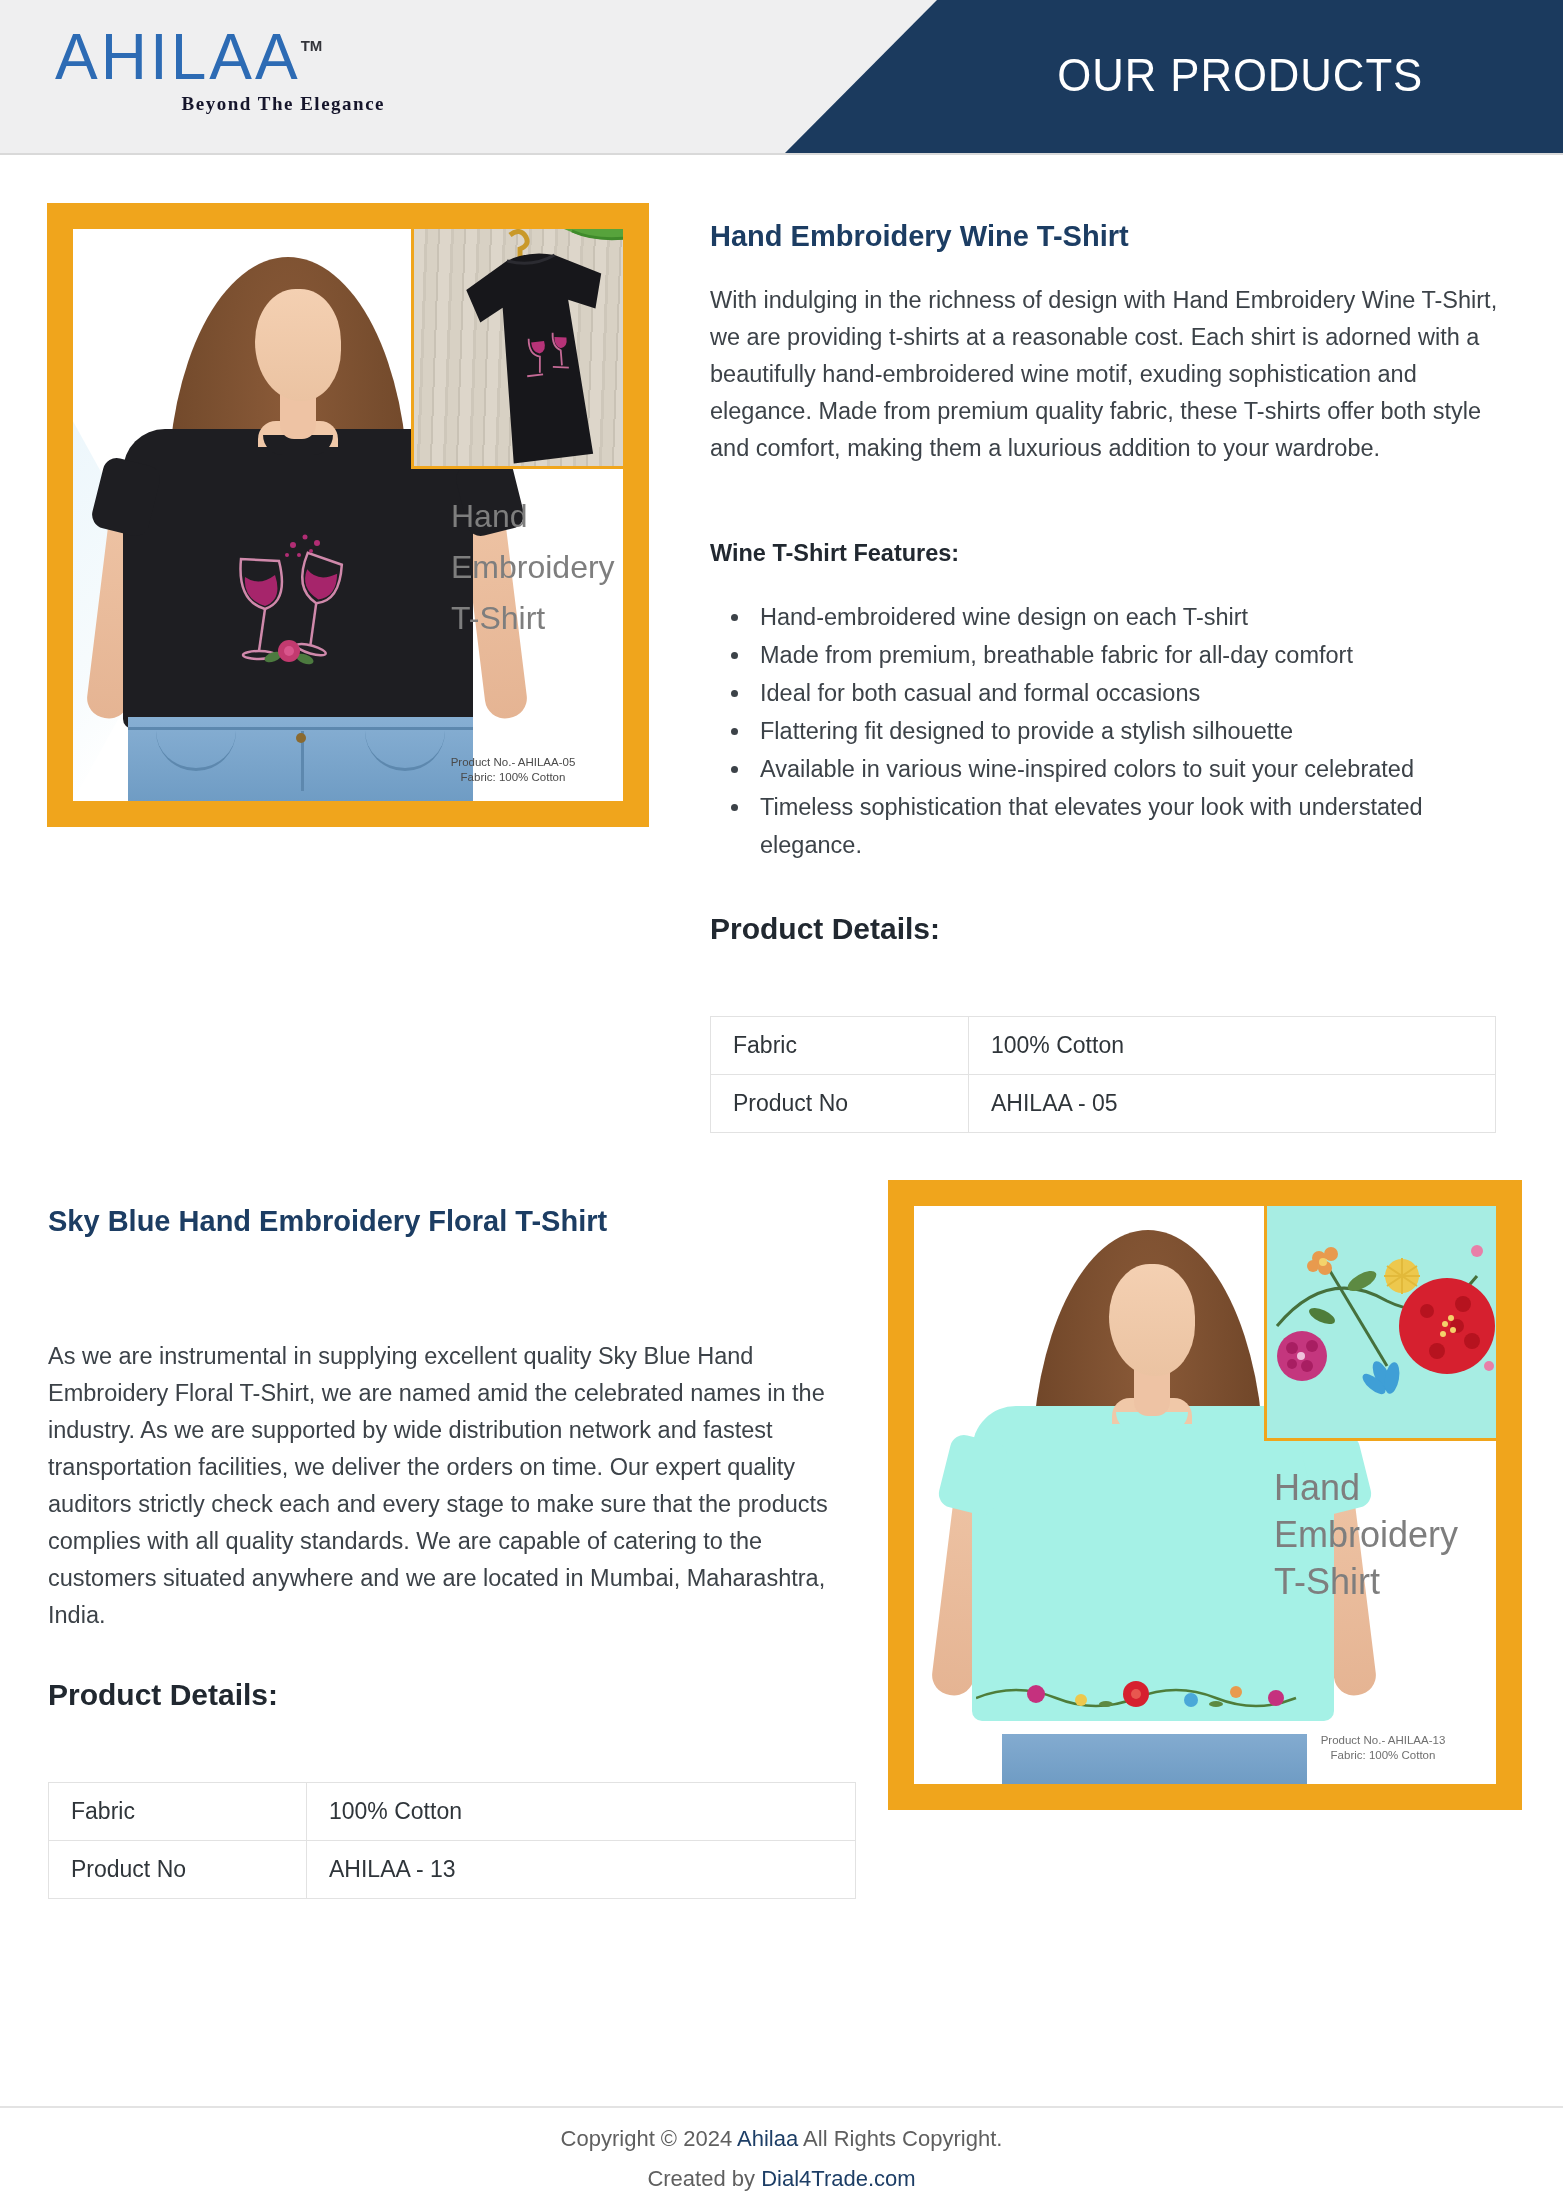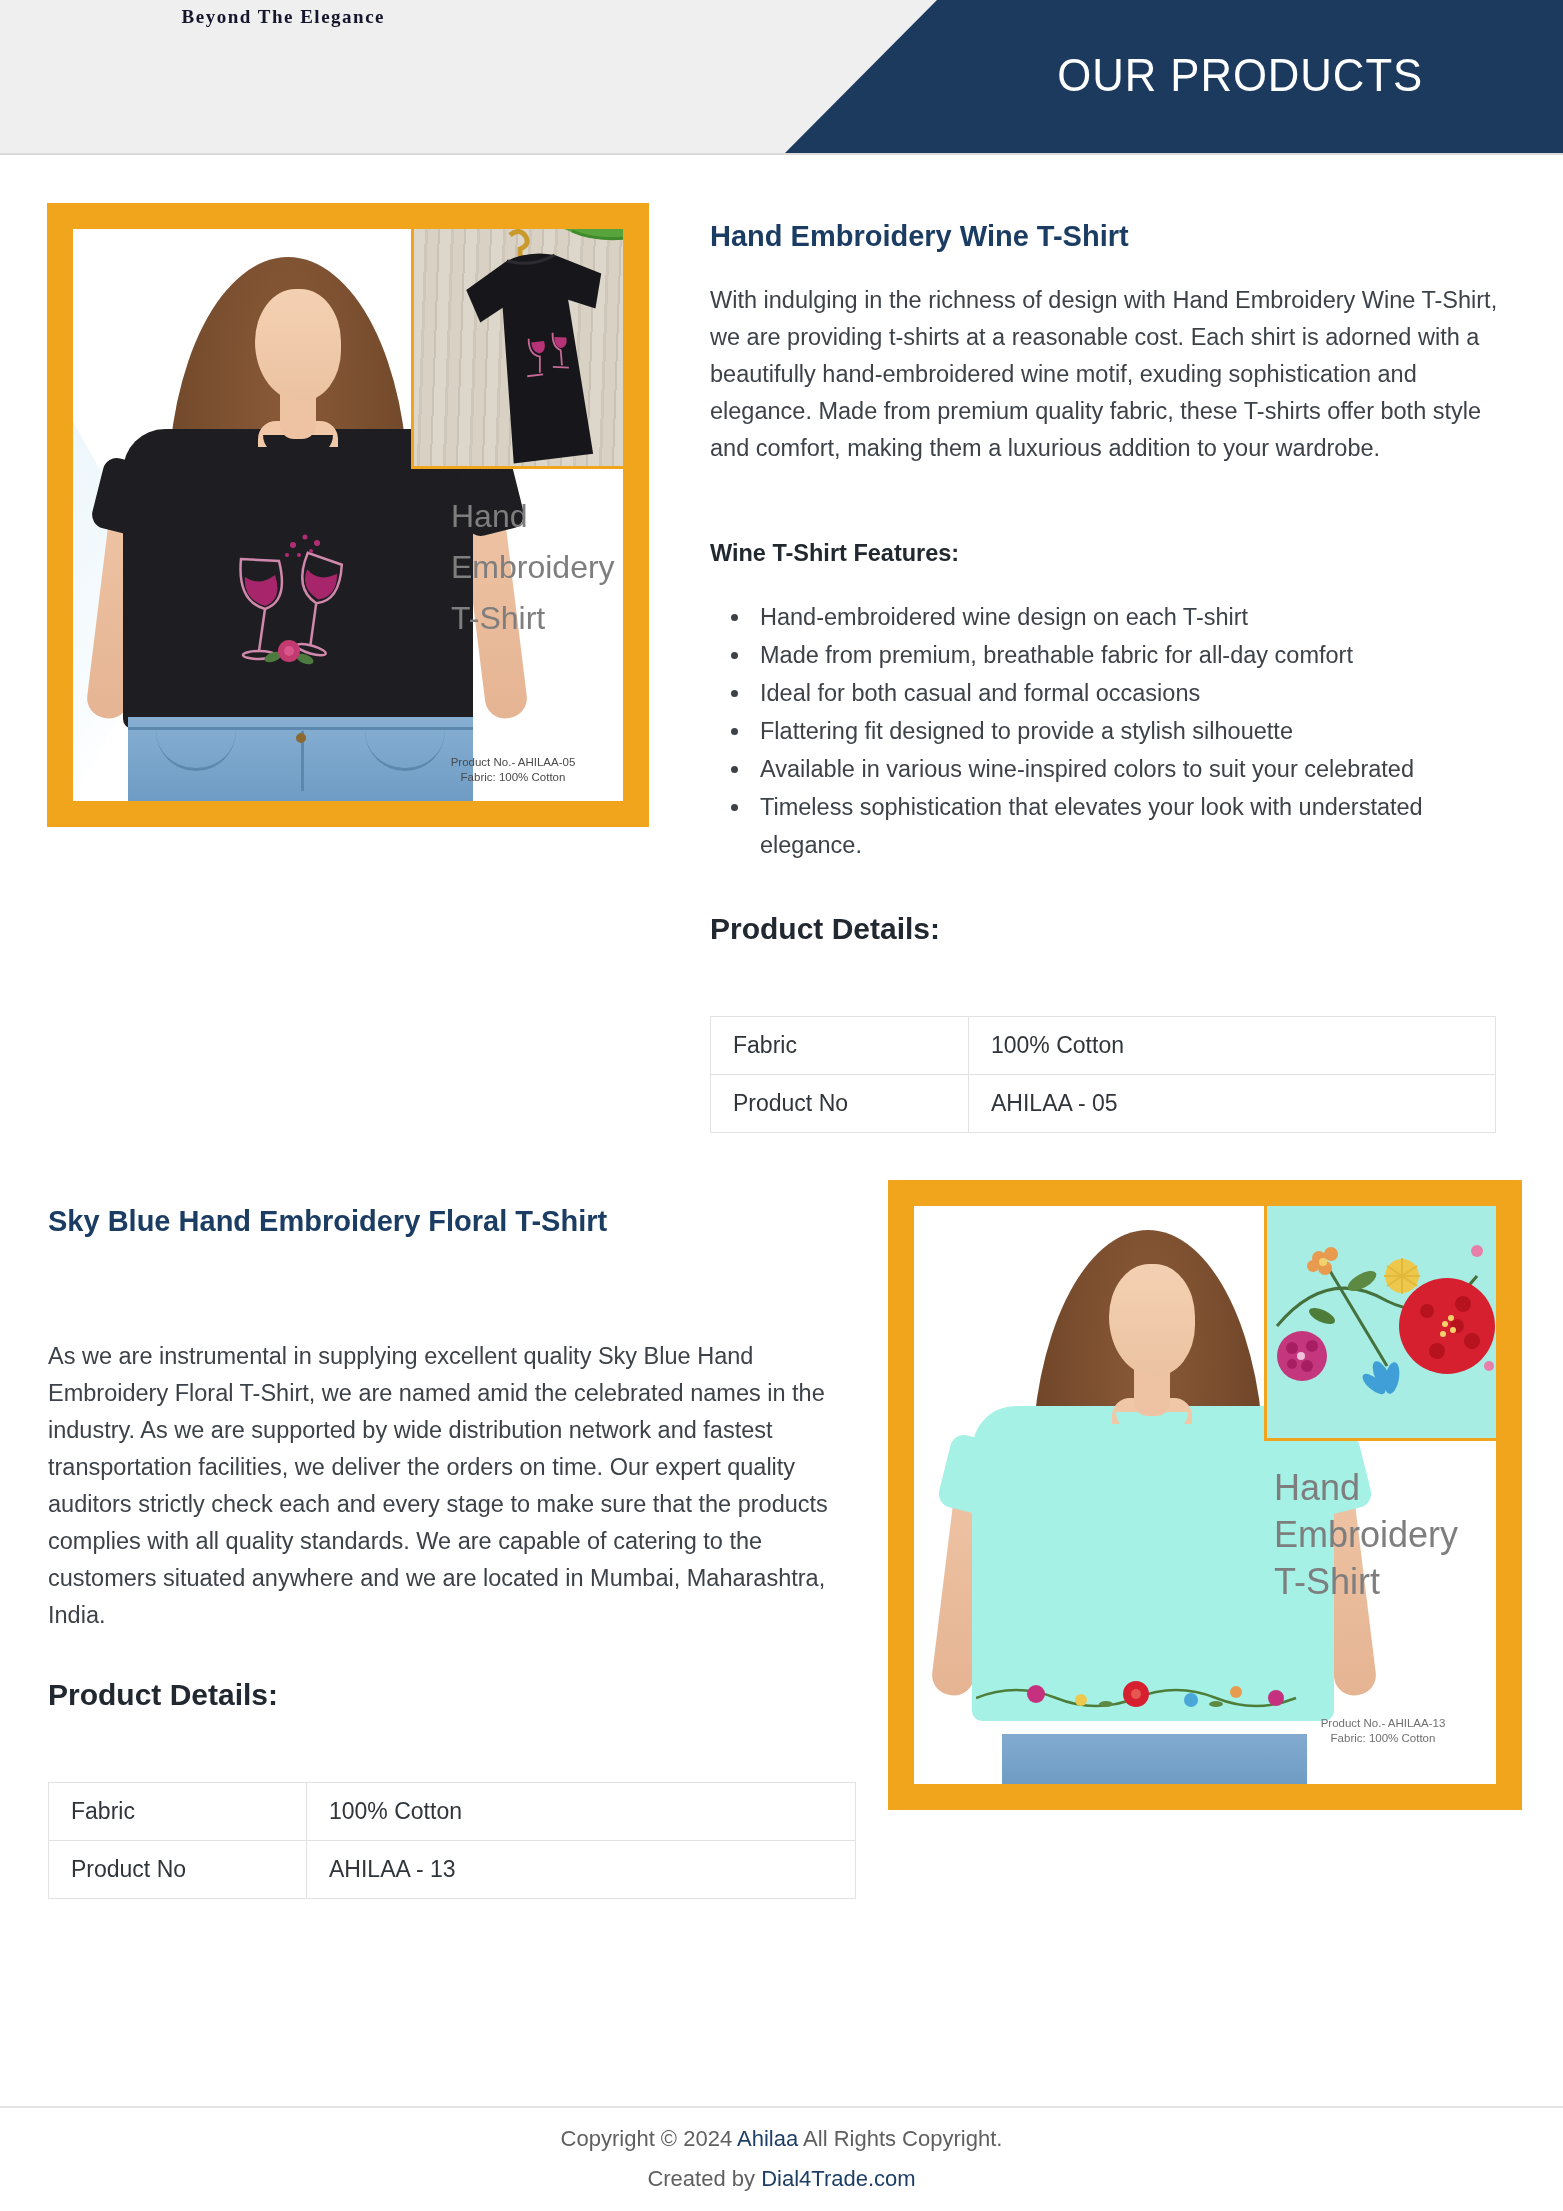--- a/index.html
+++ b/index.html
@@ -75,20 +75,21 @@
 </style>
 </head>
 <body>
 
 <div class="page">
 
   <div class="header">
     <div class="banner"></div>
     <div class="banner-title">OUR PRODUCTS</div>
     <div class="logo">
+      <span class="logo-word"><span>AHILAA</span><span class="logo-tm">TM</span></span>
       <span class="logo-tagline">Beyond The Elegance</span>
     </div>
   </div>
 
   <div class="card" style="left:47px;top:203px;width:602px;height:624px;">
     <div class="card-inner">
       <div class="deco-tri"></div>
 
       <div>
         <div class="hair1"></div>
@@ -292,21 +293,21 @@
           <circle cx="222" cy="160" r="5" fill="#E87FA8"></circle>
         </svg>
       </div>
 
       <div class="caption" style="left:360px;top:258px;font-size:36px;line-height:47px;">
         <div>Hand</div>
         <div>Embroidery</div>
         <div>T-Shirt</div>
       </div>
 
-      <div class="micro" style="right:8px;bottom:38px;width:210px;color:#6F6F6F;">
+      <div class="micro" style="right:8px;bottom:21px;width:210px;color:#6F6F6F;">
         <div>Product No.- AHILAA-13</div>
         <div>Fabric: 100% Cotton</div>
       </div>
     </div>
   </div>
 
   <div class="footer"></div>
   <div class="foot-line" style="top:2126px;">
     <span>Copyright © 2024 </span><a class="foot-link">Ahilaa</a><span> All Rights Copyright.</span>
   </div>

